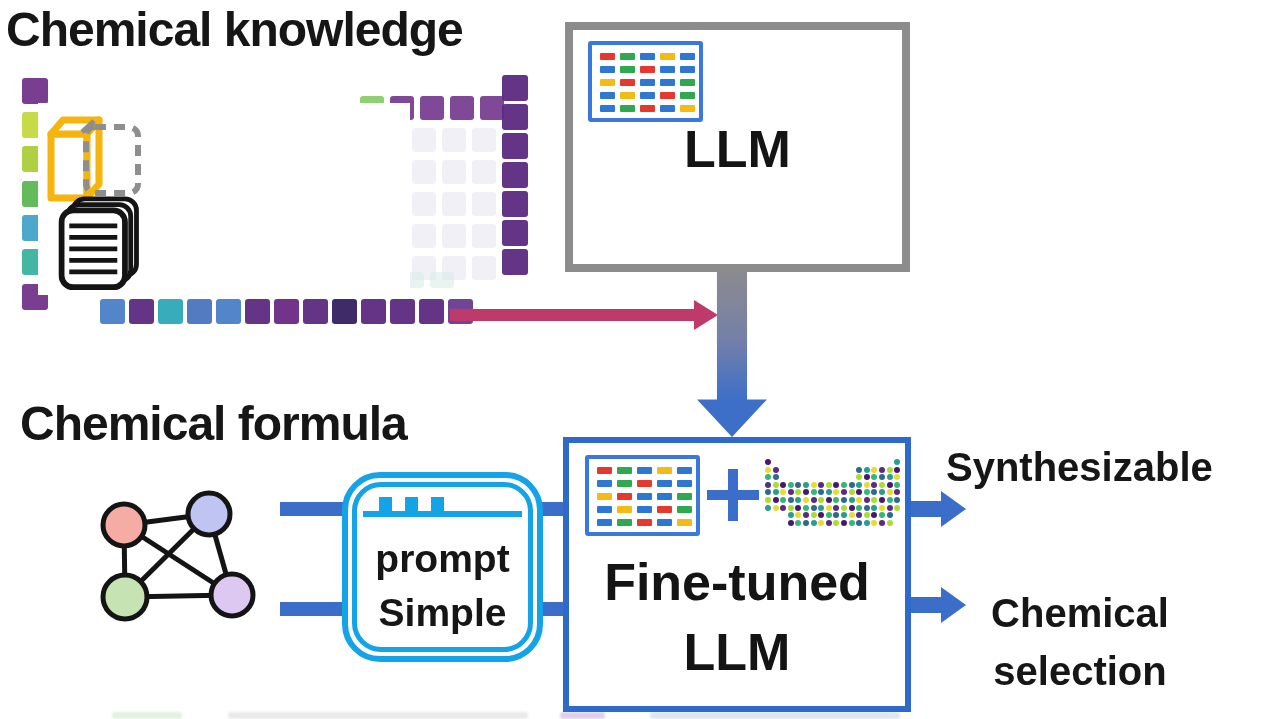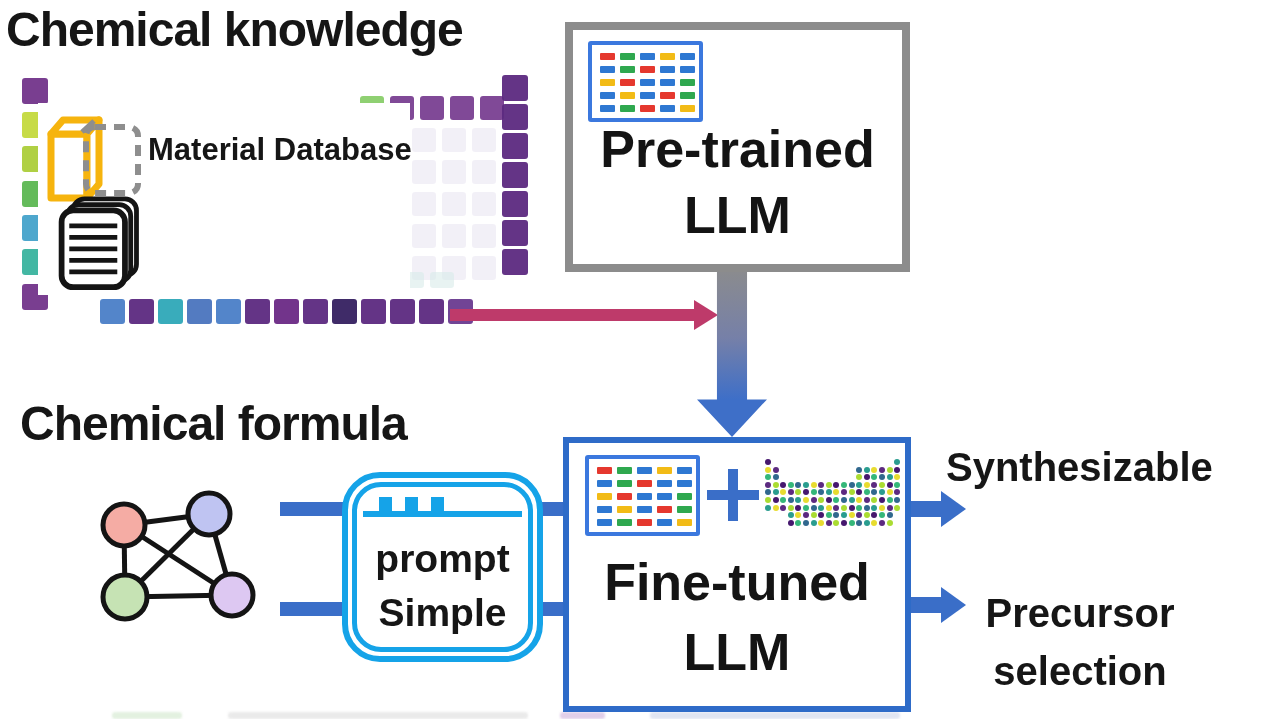--- a/index.html
+++ b/index.html
@@ -164,21 +164,20 @@
 
   <svg class="abs z3" id="db-icon" viewBox="0 0 108 92">
     <g fill="#ffffff" stroke="#F6B40E" stroke-width="7" stroke-linejoin="round">
       <path d="M9,22 L45,22 L45,86 L9,86 Z"></path>
       <path d="M9,22 L21,8 L57,8 L45,22 Z"></path>
       <path d="M45,22 L57,8 L57,72 L45,86 Z"></path>
     </g>
     <rect x="44" y="15" width="52" height="66" rx="9" fill="none" stroke="#8E8E8E" stroke-width="6" stroke-dasharray="11 8"></rect>
     <path d="M40,20 L52,9" stroke="#8E8E8E" stroke-width="5" fill="none"></path>
   </svg>
-  <div class="abs z3 know-label" id="lbl-matdb">Material Database</div>
 
   <svg class="abs z3" id="docs-icon" viewBox="0 0 100 100">
     <rect x="22" y="2" width="66" height="80" rx="12" fill="#fff" stroke="#141414" stroke-width="5"></rect>
     <rect x="16" y="8" width="66" height="80" rx="12" fill="#fff" stroke="#141414" stroke-width="5"></rect>
     <rect x="10" y="14" width="66" height="80" rx="12" fill="#fff" stroke="#141414" stroke-width="6"></rect>
     <g stroke="#141414" stroke-width="5">
       <line x1="18" y1="30" x2="68" y2="30"></line>
         <line x1="18" y1="42" x2="68" y2="42"></line>
       <line x1="18" y1="54" x2="68" y2="54"></line>
         <line x1="18" y1="66" x2="68" y2="66"></line>
@@ -208,21 +207,20 @@
         <div style="position: absolute; left: 48px; top: 47px; width: 15px; height: 7px; background: rgb(46, 120, 210); border-radius: 1px;"></div>
         <div style="position: absolute; left: 68px; top: 47px; width: 15px; height: 7px; background: rgb(229, 56, 46); border-radius: 1px;"></div>
         <div style="position: absolute; left: 88px; top: 47px; width: 15px; height: 7px; background: rgb(47, 168, 79); border-radius: 1px;"></div>
         <div style="position: absolute; left: 8px; top: 60px; width: 15px; height: 7px; background: rgb(46, 120, 210); border-radius: 1px;"></div>
         <div style="position: absolute; left: 28px; top: 60px; width: 15px; height: 7px; background: rgb(47, 168, 79); border-radius: 1px;"></div>
         <div style="position: absolute; left: 48px; top: 60px; width: 15px; height: 7px; background: rgb(229, 56, 46); border-radius: 1px;"></div>
         <div style="position: absolute; left: 68px; top: 60px; width: 15px; height: 7px; background: rgb(46, 120, 210); border-radius: 1px;"></div>
         <div style="position: absolute; left: 88px; top: 60px; width: 15px; height: 7px; background: rgb(242, 187, 22); border-radius: 1px;"></div>
       </div>
     <div class="box-text" id="pretrained-text">
-      <div>Pre-trained</div>
       <div>LLM</div>
     </div>
   </div>
 
   <div class="abs z3" id="ft-arrow">
     <div class="shaft"></div>
     <div class="head"></div>
   </div>
 
   <div class="abs z3" id="down-arrow"></div>
@@ -422,21 +420,21 @@
   </div>
   <div class="out-arrow z3" id="out-arrow-2">
     <div class="shaft"></div>
     <div class="head"></div>
   </div>
 
   <div class="abs z3 out-label" id="out-label-1">
     <div class="l1">Synthesizable</div>
   </div>
   <div class="abs z3 out-label" id="out-label-2">
-    <div class="l1">Precursor</div>
+    <div class="l1">Chemical</div>
     <div class="l2">selection</div>
   </div>
 
   <div class="abs z2" id="bottom-strip">
       <div style="position: absolute; left: 112px; top: 0px; width: 70px; height: 7px; background: rgb(205, 230, 200); border-radius: 3px; opacity: 0.55; filter: blur(0.8px);"></div>
       <div style="position: absolute; left: 228px; top: 0px; width: 300px; height: 7px; background: rgb(218, 218, 218); border-radius: 3px; opacity: 0.55; filter: blur(0.8px);"></div>
       <div style="position: absolute; left: 560px; top: 0px; width: 45px; height: 7px; background: rgb(201, 168, 216); border-radius: 3px; opacity: 0.55; filter: blur(0.8px);"></div>
       <div style="position: absolute; left: 650px; top: 0px; width: 250px; height: 7px; background: rgb(200, 208, 232); border-radius: 3px; opacity: 0.55; filter: blur(0.8px);"></div>
     </div>
 

